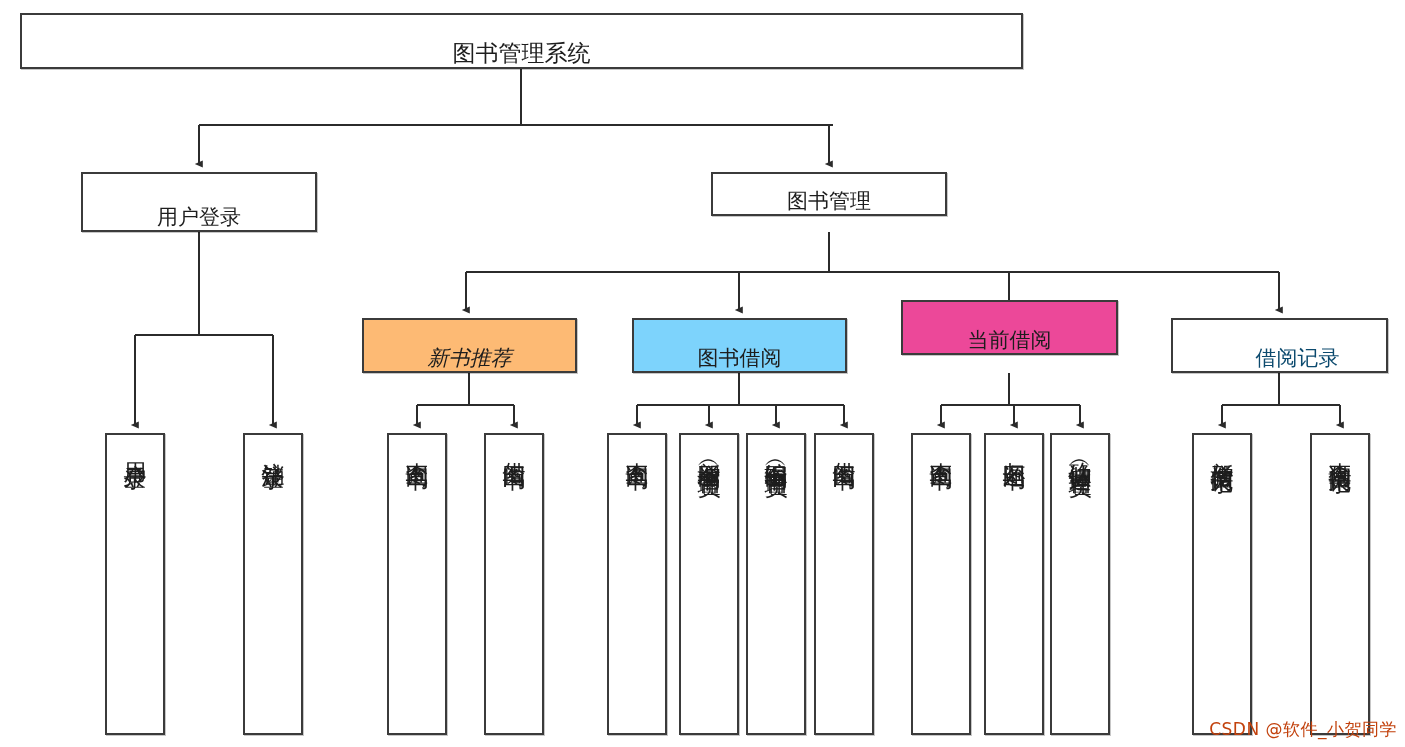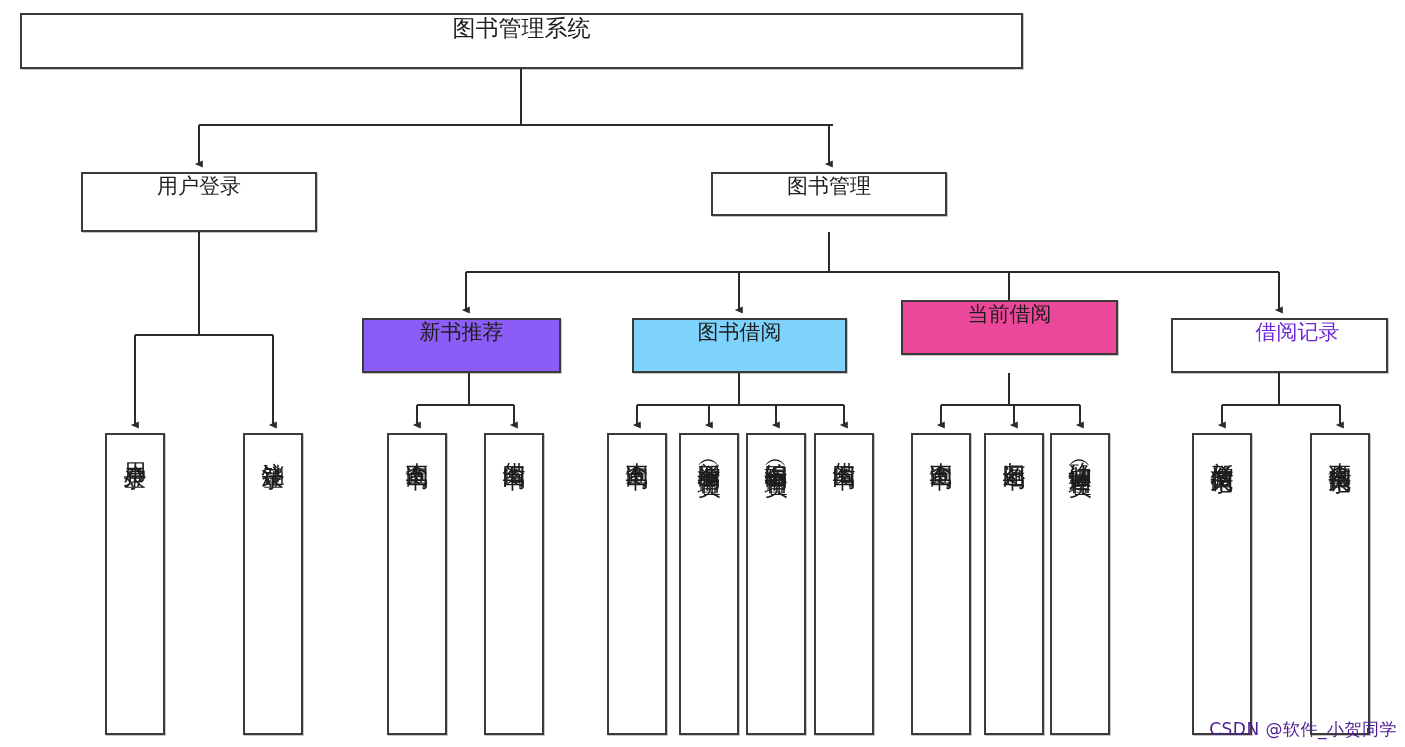--- a/index.html
+++ b/index.html
@@ -26,21 +26,21 @@
     width: 1405px;
     height: 747px;
     pointer-events: none;
   }
   .node {
     position: absolute;
     box-sizing: border-box;
     background: #ffffff;
     border: 2px solid #3b3b3b;
     display: flex;
-    align-items: flex-start;
+    align-items: flex-end;
     justify-content: center;
     box-shadow: 1px 1px 0 rgba(0,0,0,0.22);
   }
   .node .node-label {
     color: #1d1d1d;
     line-height: 1.18;
     text-align: center;
     white-space: nowrap;
   }
   
@@ -135,31 +135,31 @@
     <span class="node-label" style="color: rgb(29, 29, 29);">图书管理系统</span>
   </div>
 
   <div class="node level-1" style="left: 81px; top: 172px; width: 236px; height: 60px; border-color: rgb(59, 59, 59); background: rgb(255, 255, 255);">
     <span class="node-label" style="color: rgb(29, 29, 29);">用户登录</span>
   </div>
   <div class="node level-1" style="left: 711px; top: 172px; width: 236px; height: 44px; border-color: rgb(59, 59, 59); background: rgb(255, 255, 255);">
     <span class="node-label" style="color: rgb(29, 29, 29);">图书管理</span>
   </div>
 
-  <div class="node level-2" style="left: 362px; top: 318px; width: 199px; height: 55px; border-color: rgb(59, 59, 59); background: #8b5cf6;">
+  <div class="node level-2" style="left: 362px; top: 318px; width: 215px; height: 55px; border-color: rgb(59, 59, 59); background: #fdba74; font-style: italic;">
     <span class="node-label" style="color: rgb(29, 29, 29);">新书推荐</span>
   </div>
   <div class="node level-2" style="left: 632px; top: 318px; width: 215px; height: 55px; border-color: rgb(59, 59, 59); background: #7dd3fc;">
     <span class="node-label" style="color: rgb(29, 29, 29);">图书借阅</span>
   </div>
   <div class="node level-2" style="left: 901px; top: 300px; width: 217px; height: 55px; border-color: rgb(59, 59, 59); background: #ec4899;">
     <span class="node-label" style="color: rgb(29, 29, 29);">当前借阅</span>
   </div>
   <div class="node level-2" style="left: 1171px; top: 318px; width: 217px; height: 55px; border-color: rgb(59, 59, 59); background: rgb(255, 255, 255);">
-    <span class="node-label" style="color: #6d28d9; margin-left: 36px;">借阅记录</span>
+    <span class="node-label" style="color: #0c4a6e; margin-left: 36px;">借阅记录</span>
   </div>
 
   <div class="node level-leaf" style="left: 105px; top: 433px; width: 60px; height: 302px; border-color: rgb(59, 59, 59); background: rgb(255, 255, 255);">
     <span class="node-label" style="color: rgb(29, 29, 29);">用户登录</span>
   </div>
   <div class="node level-leaf" style="left: 243px; top: 433px; width: 60px; height: 302px; border-color: rgb(59, 59, 59); background: rgb(255, 255, 255);">
     <span class="node-label" style="color: rgb(29, 29, 29);">注销登录</span>
   </div>
   <div class="node level-leaf" style="left: 387px; top: 433px; width: 60px; height: 302px; border-color: rgb(59, 59, 59); background: rgb(255, 255, 255);">
     <span class="node-label" style="color: rgb(29, 29, 29);">查询图书</span>
@@ -188,15 +188,15 @@
   <div class="node level-leaf" style="left: 1050px; top: 433px; width: 60px; height: 302px; border-color: rgb(59, 59, 59); background: rgb(255, 255, 255);">
     <span class="node-label" style="color: rgb(29, 29, 29);">确认归还（管理员）</span>
   </div>
   <div class="node level-leaf" style="left: 1192px; top: 433px; width: 60px; height: 302px; border-color: rgb(59, 59, 59); background: rgb(255, 255, 255);">
     <span class="node-label" style="color: rgb(29, 29, 29);">新增借阅记录</span>
   </div>
   <div class="node level-leaf" style="left: 1310px; top: 433px; width: 60px; height: 302px; border-color: rgb(59, 59, 59); background: rgb(255, 255, 255);">
     <span class="node-label" style="color: rgb(29, 29, 29);">查询借阅记录</span>
   </div>
 
-  <div id="watermark" style="color: #4c1d95;">CSDN @软件_小贺同学</div>
+  <div id="watermark" style="color: #c2410c;">CSDN @软件_小贺同学</div>
 
 </div>
 
 </body></html>

